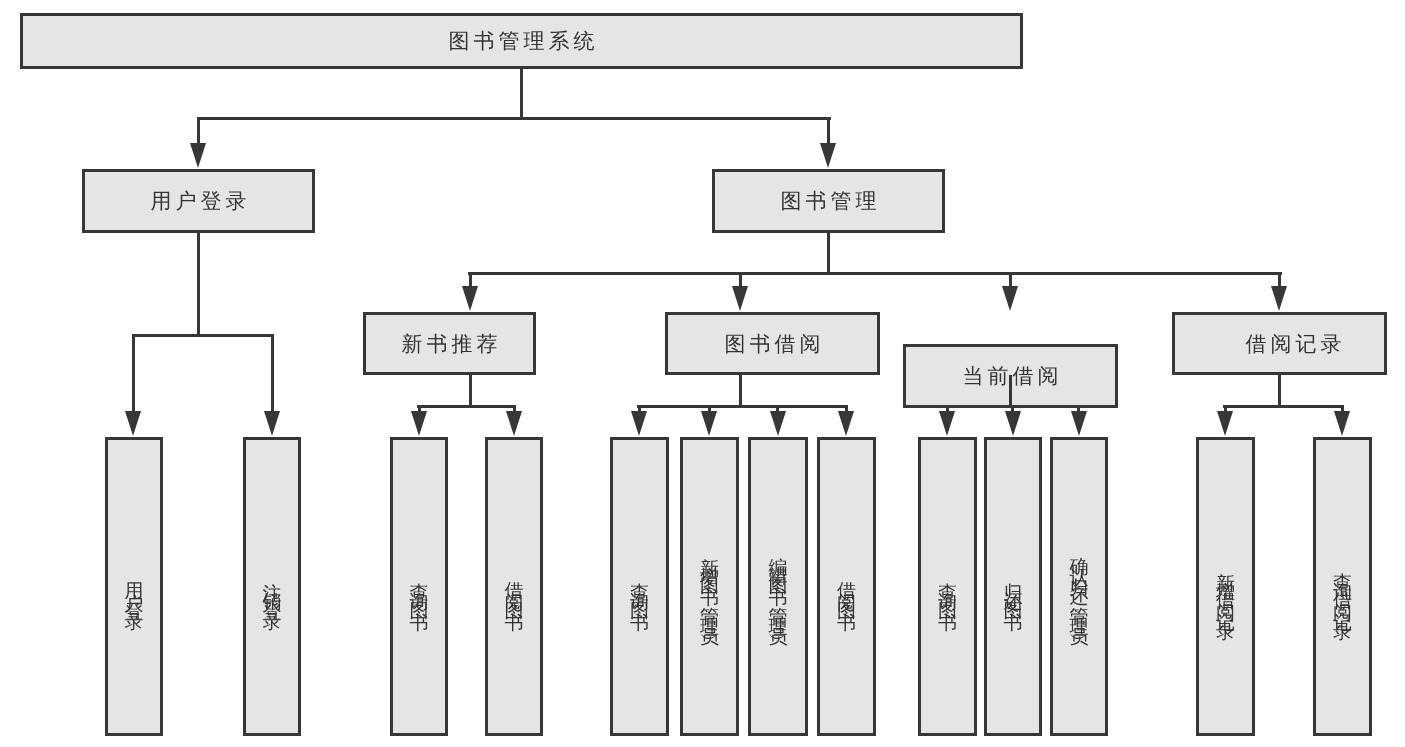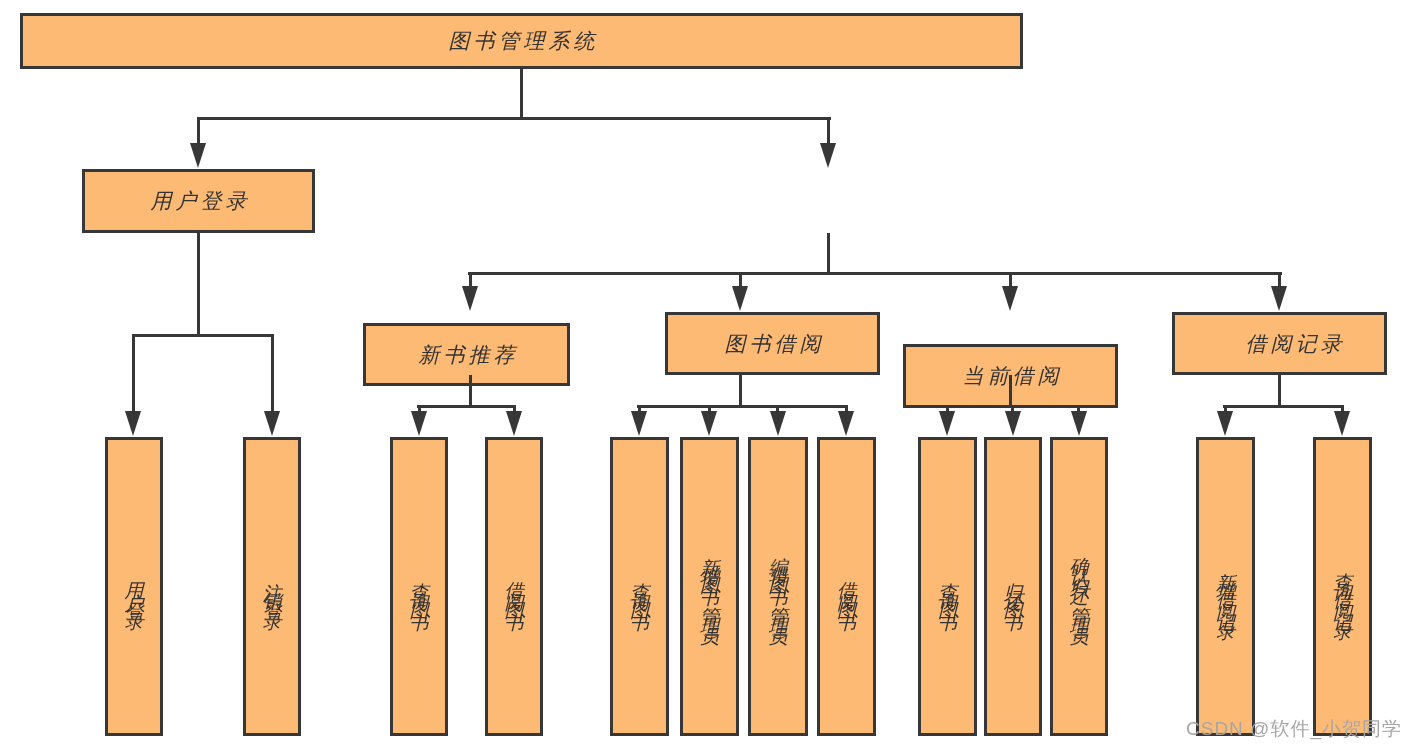--- a/index.html
+++ b/index.html
@@ -8,26 +8,25 @@
     width: 1405px;
     height: 747px;
     background: var(--bg-color, #ffffff);
     font-family: "Liberation Sans", sans-serif;
     overflow: hidden;
   }
   .box {
     position: absolute;
     box-sizing: border-box;
     border: 3px solid var(--line-color, #373737);
-    background: #fdba74;
+    background: #e5e5e5;
     color: var(--text-color, #333333);
     display: flex;
     align-items: center;
     justify-content: center;
-    font-style: italic;
   }
   .h-box {
     font-size: 21px;
     letter-spacing: 4px;
     text-indent: 4px;
     white-space: nowrap;
   }
   .v-box {
     writing-mode: vertical-rl;
     text-orientation: mixed;
@@ -59,22 +58,23 @@
 </style>
 </head>
 <body>
 
 <div class="canvas" id="canvas" style="--line-color: #373737; --text-color: #333333; --watermark-color: #a6a6a6; --bg-color: #ffffff;">
 
   <div class="box h-box" style="left:20px; top:13px; width:1003px; height:56px;">图书管理系统</div>
 
   <div class="box h-box" style="left:82px; top:169px; width:233px; height:64px;">用户登录</div>
 
+  <div class="box h-box" style="left:712px; top:169px; width:233px; height:64px;">图书管理</div>
 
-  <div class="box h-box" style="left:363px; top:312px; width:207px; height:63px;margin-top:11px;">新书推荐</div>
+  <div class="box h-box" style="left:363px; top:312px; width:173px; height:63px;">新书推荐</div>
 
   <div class="box h-box" style="left:633px; top:312px; width:215px; height:63px;margin-left:32px;">图书借阅</div>
 
   <div class="box h-box" style="left:903px; top:312px; width:215px; height:64px;margin-top:32px;">当前借阅</div>
 
   <div class="box h-box" style="left:1172px; top:312px; width:215px; height:63px;padding-left:28px;">借阅记录</div>
 
   <div class="box v-box" style="left:105px; top:437px; width:58px; height:299px;">用户登录</div>
   <div class="box v-box" style="left:243px; top:437px; width:58px; height:299px;">注销登录</div>
 
@@ -148,15 +148,14 @@
   <div class="line" style="left:1011px; top:405px; width:3px; height:10px;"></div>
   <div class="arrow" style="left:1005px; top:411px;"></div>
   <div class="line" style="left:1077px; top:405px; width:3px; height:10px;"></div>
   <div class="arrow" style="left:1071px; top:411px;"></div>
 
   <div class="line" style="left:1224px; top:405px; width:3px; height:10px;"></div>
   <div class="arrow" style="left:1217px; top:411px;"></div>
   <div class="line" style="left:1341px; top:405px; width:3px; height:10px;"></div>
   <div class="arrow" style="left:1334px; top:411px;"></div>
 
-  <div class="watermark">CSDN @软件_小贺同学</div>
 
 </div>
 
 </body></html>

